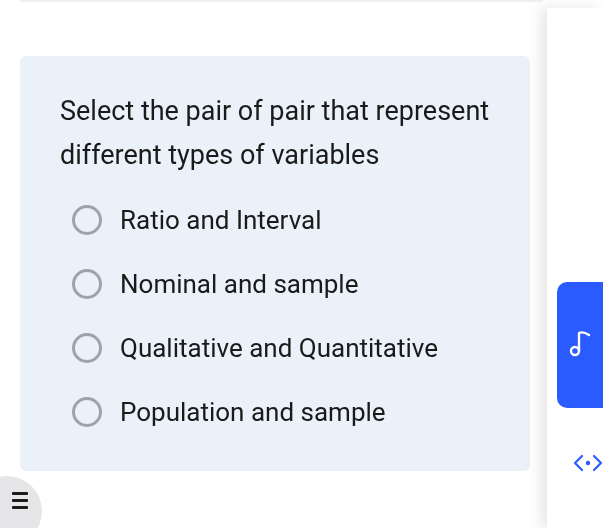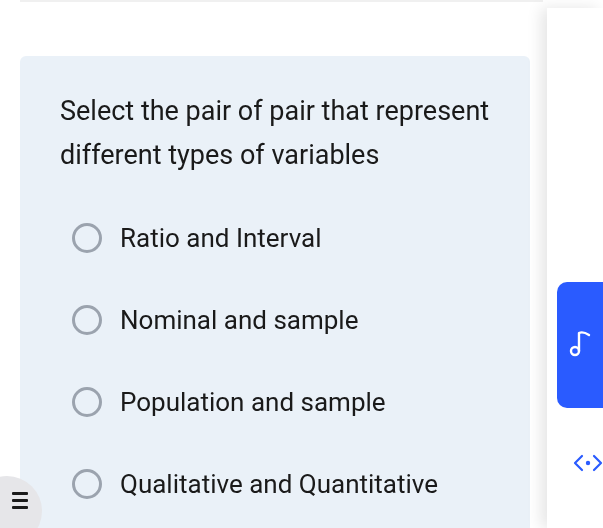--- a/index.html
+++ b/index.html
@@ -33,21 +33,20 @@
       font-weight: 400;
       color: #1a1a1a;
       margin-bottom: 28px;
     }
     .options { display: flex; flex-direction: column; gap: 34px; padding-left: 12px; }
     .option {
       display: flex;
       align-items: center;
       gap: 18px;
       cursor: pointer;
-      margin-top: 18px;
     }
     .radio {
       width: 30px;
       height: 30px;
       border-radius: 50%;
       border: 3px solid #9ba3ae;
       background: transparent;
       flex-shrink: 0;
     }
     .option-label {
@@ -126,25 +125,25 @@
     <label class="option">
       <span class="radio"></span>
       <span class="option-label">Ratio and Interval</span>
     </label>
     <label class="option">
       <span class="radio"></span>
       <span class="option-label">Nominal and sample</span>
     </label>
     <label class="option">
       <span class="radio"></span>
-      <span class="option-label">Population and sample</span>
+      <span class="option-label">Qualitative and Quantitative</span>
     </label>
     <label class="option">
       <span class="radio"></span>
-      <span class="option-label">Qualitative and Quantitative</span>
+      <span class="option-label">Population and sample</span>
     </label>
   </div>
 </div>
 
 <div class="side-panel-shadow"></div>
 
 <div class="blue-tab">
   <span>
     <svg viewBox="0 0 24 28" fill="none" stroke="currentColor" stroke-width="2.4" stroke-linecap="round" stroke-linejoin="round">
       <circle cx="6" cy="22" r="4" fill="none"></circle>

